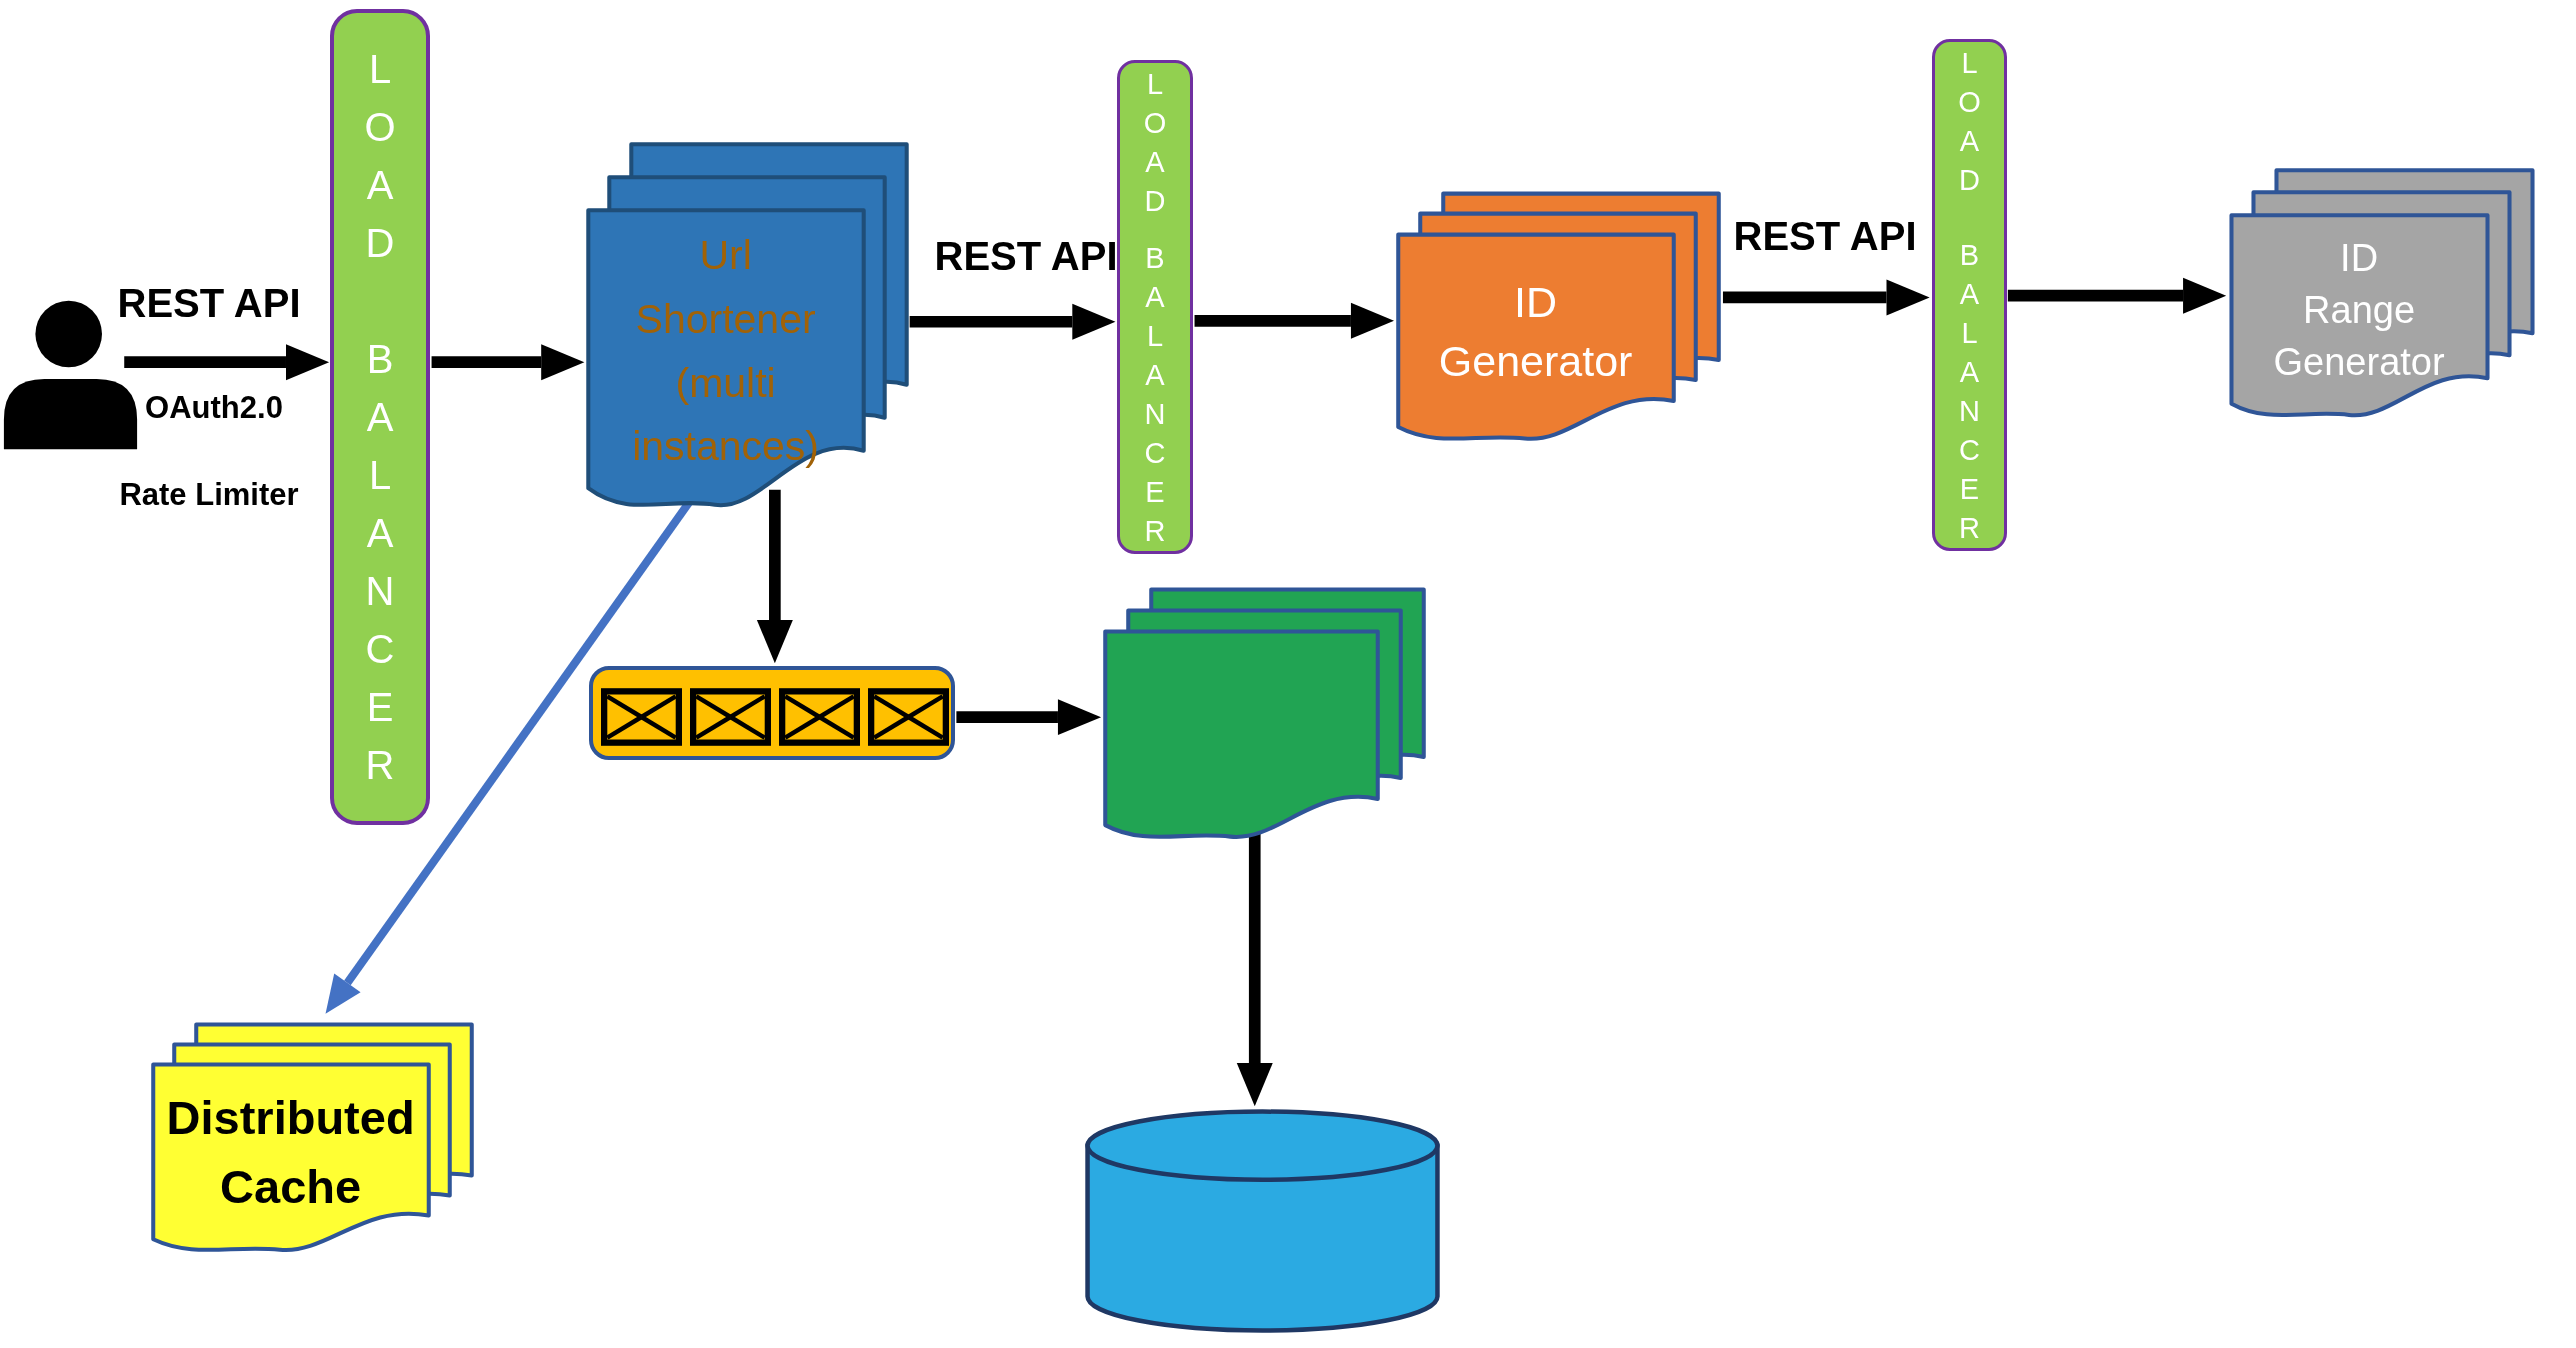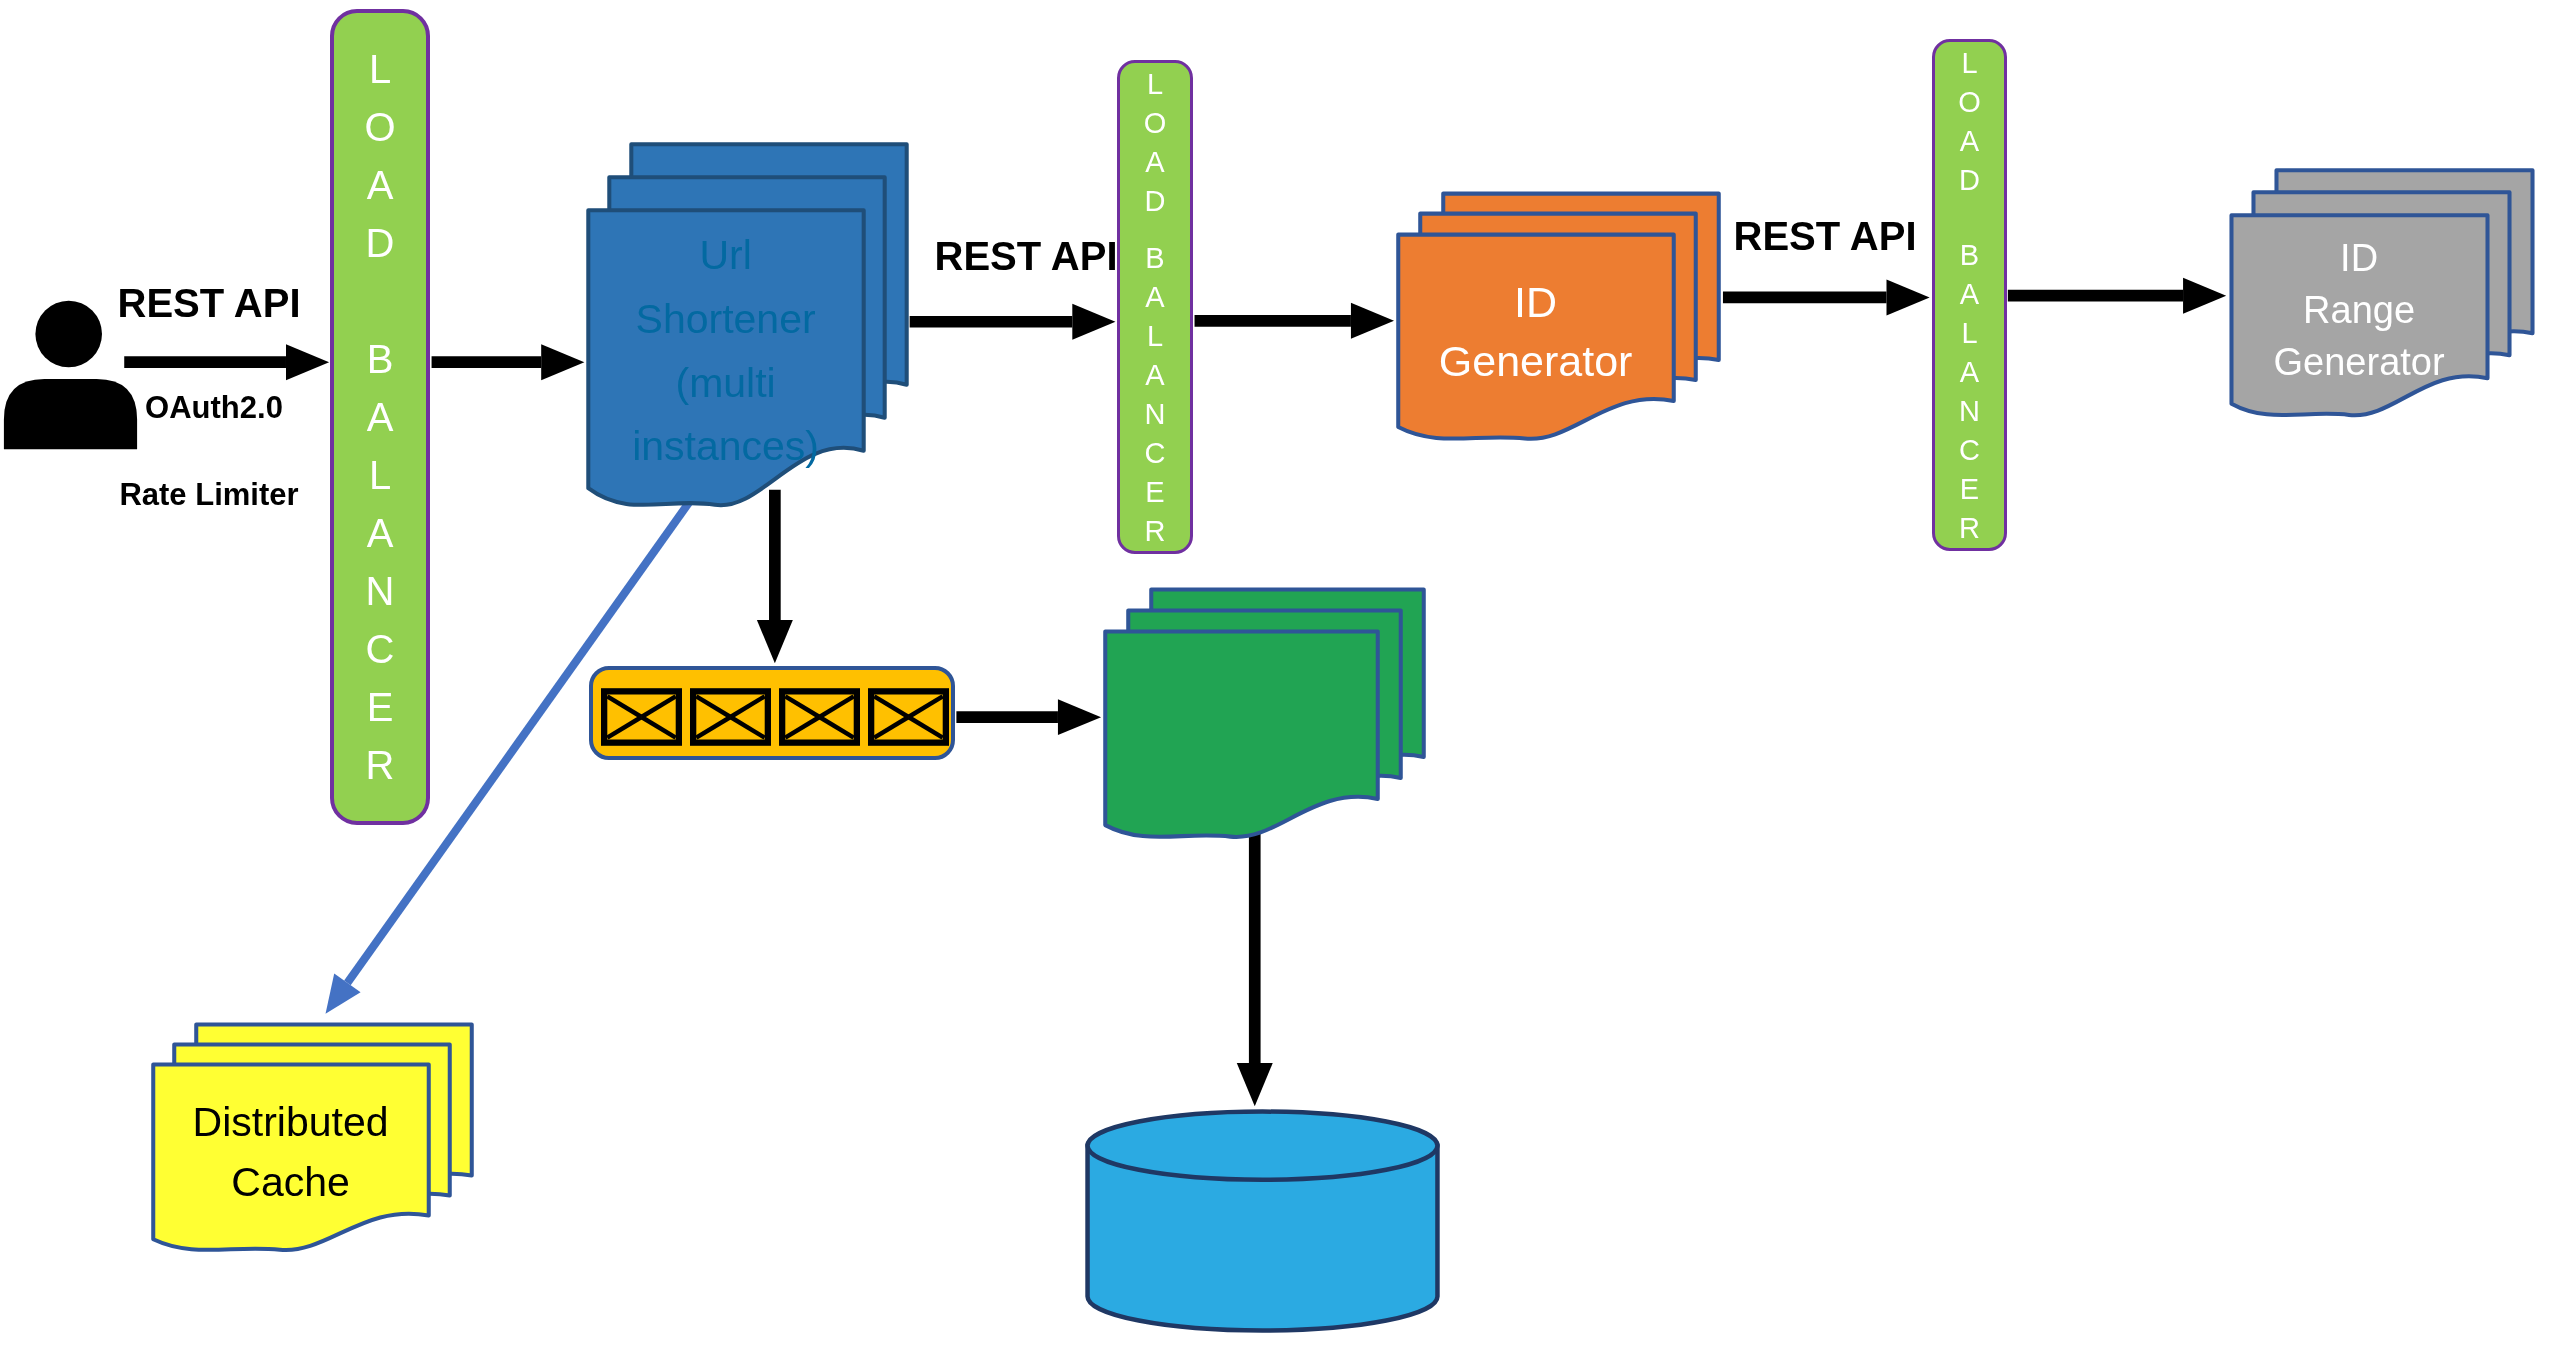--- a/index.html
+++ b/index.html
@@ -124,21 +124,21 @@
       <div class="doc-stack" style="left: 582px; top: 138px; width: 330px; height: 403px;">
         <svg class="doc-sheet" width="280" height="324" style="left:47px;top:3.6px;position:absolute;overflow:visible;" viewBox="0 0 311 360">
           <path d="M2.5,2.5 L308.5,2.5 L308.5,269.73 C236.36,248.085 195.93,337.99499999999995 143.06,329.67 C90.19,321.34499999999997 46.65,344.655 2.5,311.355 Z" fill="#2E75B6" stroke="#1F4E79" stroke-width="4.5" stroke-linejoin="round"></path>
         </svg>
         <svg class="doc-sheet" width="280" height="324" style="left:25px;top:37px;position:absolute;overflow:visible;" viewBox="0 0 311 360">
           <path d="M2.5,2.5 L308.5,2.5 L308.5,269.73 C236.36,248.085 195.93,337.99499999999995 143.06,329.67 C90.19,321.34499999999997 46.65,344.655 2.5,311.355 Z" fill="#2E75B6" stroke="#1F4E79" stroke-width="4.5" stroke-linejoin="round"></path>
         </svg>
         <svg class="doc-sheet" width="280" height="324" style="left:3.6px;top:70px;position:absolute;overflow:visible;" viewBox="0 0 311 360">
           <path d="M2.5,2.5 L308.5,2.5 L308.5,269.73 C236.36,248.085 195.93,337.99499999999995 143.06,329.67 C90.19,321.34499999999997 46.65,344.655 2.5,311.355 Z" fill="#2E75B6" stroke="#1F4E79" stroke-width="4.5" stroke-linejoin="round"></path>
         </svg>
-        <div class="doc-label" style="left: 3.6px; top: 70px; width: 280px; height: 287px; color: #0369a1; font-size: 41px; line-height: 1.56;">Url
+        <div class="doc-label" style="left: 3.6px; top: 70px; width: 280px; height: 287px; color: #a16207; font-size: 41px; line-height: 1.56;">Url
 Shortener
 (multi
 instances)</div>
       </div>
       <div class="doc-stack" style="left: 1392px; top: 187px; width: 333px; height: 278px;">
         <svg class="doc-sheet" width="280" height="226" style="left:49px;top:3.6px;position:absolute;overflow:visible;" viewBox="0 0 312 251">
           <path d="M2.5,2.5 L309.5,2.5 L309.5,187.92000000000002 C237.12,172.84 196.56,235.48 143.52,229.68 C90.47999999999999,223.88 46.8,240.11999999999998 2.5,216.92000000000002 Z" fill="#ED7D31" stroke="#2F5597" stroke-width="4.5" stroke-linejoin="round"></path>
         </svg>
         <svg class="doc-sheet" width="280" height="226" style="left:26px;top:24px;position:absolute;overflow:visible;" viewBox="0 0 312 251">
           <path d="M2.5,2.5 L309.5,2.5 L309.5,187.92000000000002 C237.12,172.84 196.56,235.48 143.52,229.68 C90.47999999999999,223.88 46.8,240.11999999999998 2.5,216.92000000000002 Z" fill="#ED7D31" stroke="#2F5597" stroke-width="4.5" stroke-linejoin="round"></path>
@@ -177,21 +177,21 @@
       <div class="doc-stack" style="left: 147px; top: 1018px; width: 331px; height: 256px;">
         <svg class="doc-sheet" width="280" height="205" style="left:47px;top:3.6px;position:absolute;overflow:visible;" viewBox="0 0 312 228">
           <path d="M2.5,2.5 L309.5,2.5 L309.5,170.91000000000003 C237.12,157.195 196.56,214.165 143.52,208.89 C90.47999999999999,203.61499999999998 46.8,218.385 2.5,197.28500000000003 Z" fill="#FFFF33" stroke="#2F5597" stroke-width="4.5" stroke-linejoin="round"></path>
         </svg>
         <svg class="doc-sheet" width="280" height="205" style="left:25px;top:24px;position:absolute;overflow:visible;" viewBox="0 0 312 228">
           <path d="M2.5,2.5 L309.5,2.5 L309.5,170.91000000000003 C237.12,157.195 196.56,214.165 143.52,208.89 C90.47999999999999,203.61499999999998 46.8,218.385 2.5,197.28500000000003 Z" fill="#FFFF33" stroke="#2F5597" stroke-width="4.5" stroke-linejoin="round"></path>
         </svg>
         <svg class="doc-sheet" width="280" height="205" style="left:3.6px;top:44px;position:absolute;overflow:visible;" viewBox="0 0 312 228">
           <path d="M2.5,2.5 L309.5,2.5 L309.5,170.91000000000003 C237.12,157.195 196.56,214.165 143.52,208.89 C90.47999999999999,203.61499999999998 46.8,218.385 2.5,197.28500000000003 Z" fill="#FFFF33" stroke="#2F5597" stroke-width="4.5" stroke-linejoin="round"></path>
         </svg>
-        <div class="doc-label" style="left: 3.6px; top: 44px; width: 280px; height: 182px; color: rgb(0, 0, 0); font-size: 41px; line-height: 1.46;">Distributed
+        <div class="doc-label" style="left: 3.6px; top: 44px; width: 280px; height: 182px; color: rgb(0, 0, 0); font-size: 47px; line-height: 1.46; font-weight: bold;">Distributed
 Cache</div>
       </div>
       <div class="queue-box" style="left: 589px; top: 666px; width: 366px; height: 94px; background: rgb(255, 192, 0); border: 4.5px solid rgb(47, 85, 151); border-radius: 20px;">
         <svg width="81" height="58" viewBox="0 0 90 64" style="position:absolute;left:8px;top:18.4px;">
           <rect x="3.5" y="3.5" width="83" height="57" fill="#FFC000" stroke="#000000" stroke-width="7"></rect>
           <line x1="7" y1="9" x2="45" y2="32" stroke="#000000" stroke-width="5"></line>
           <line x1="83" y1="9" x2="45" y2="32" stroke="#000000" stroke-width="5"></line>
           <line x1="7" y1="55" x2="45" y2="32" stroke="#000000" stroke-width="5"></line>
           <line x1="83" y1="55" x2="45" y2="32" stroke="#000000" stroke-width="5"></line>
         </svg>

